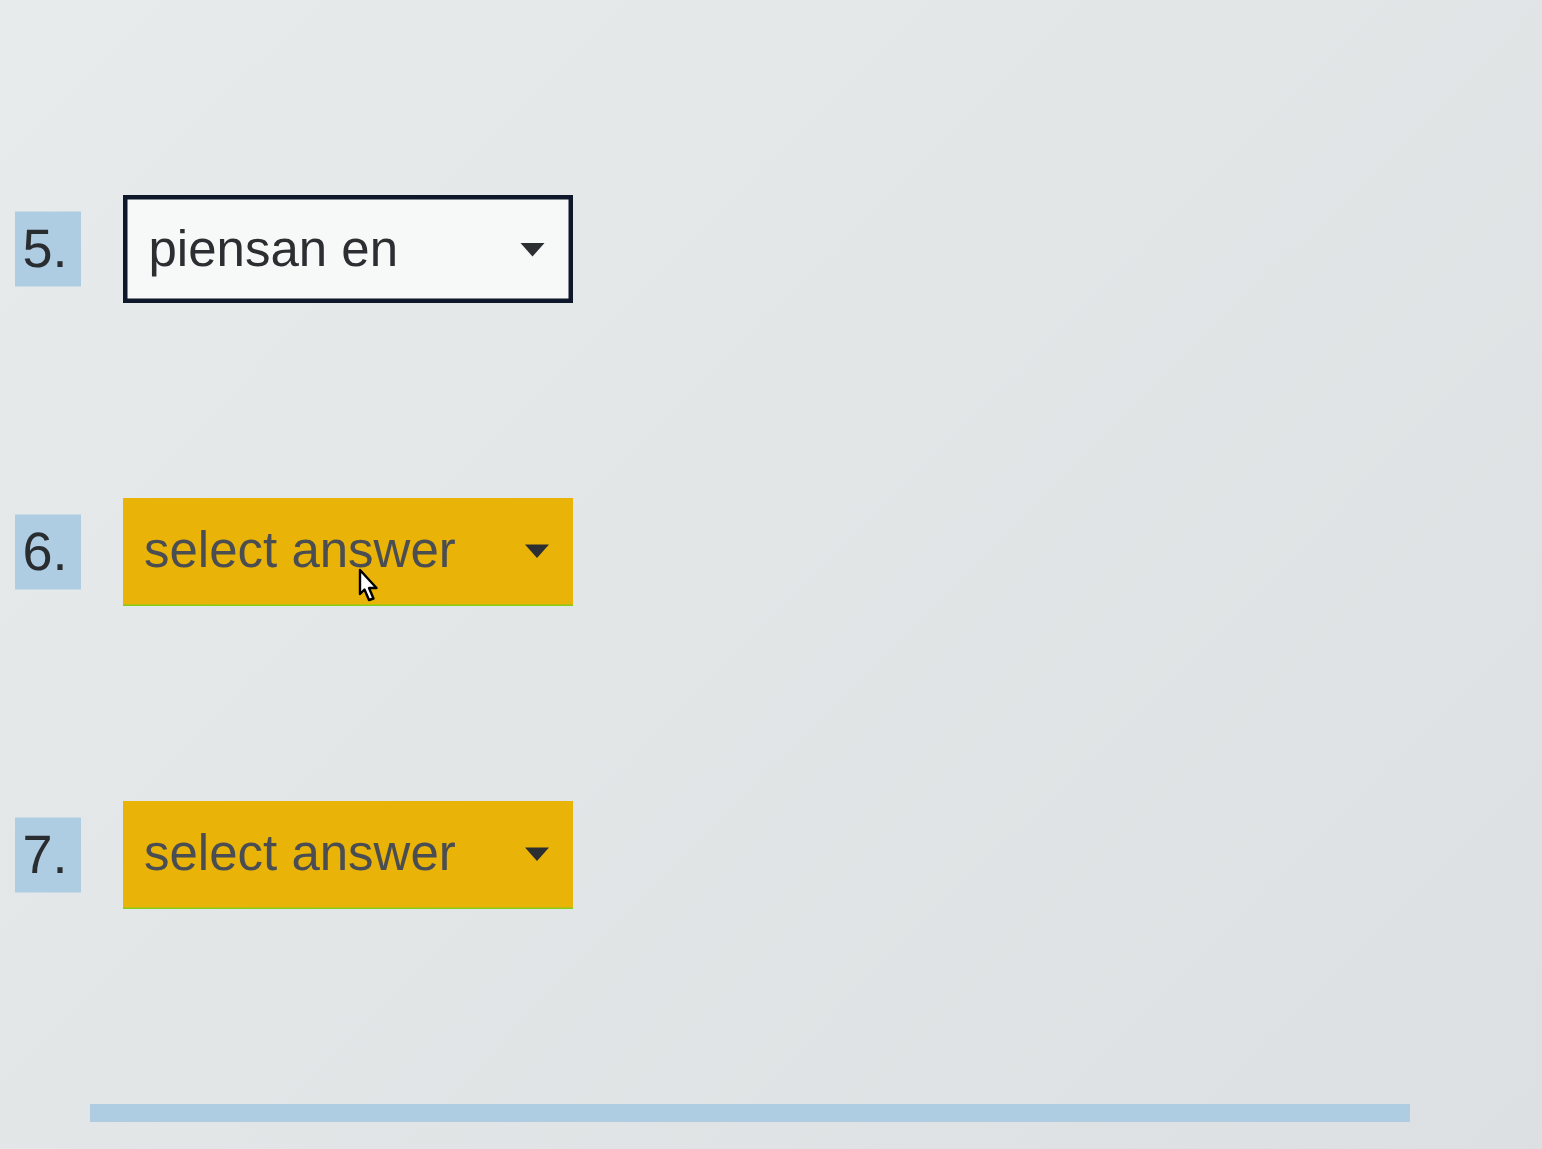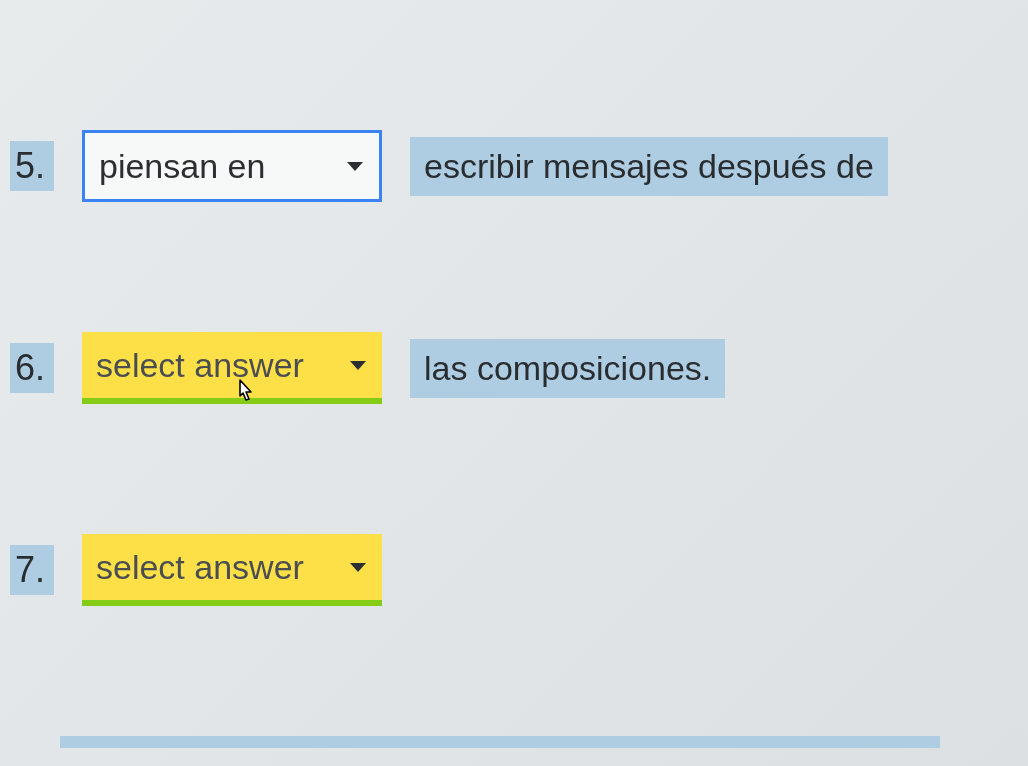--- a/index.html
+++ b/index.html
@@ -35,26 +35,26 @@
     }
     .select-box {
       display: inline-flex;
       align-items: center;
       justify-content: space-between;
       width: 300px;
       height: 72px;
       padding: 0 16px 0 14px;
       font-size: 34px;
       color: #2c2f32;
-      background: #fde047;
-      border-bottom: 6px solid #84cc16;
+      background: #eab308;
+      border-bottom: 1px solid #84cc16;
       cursor: pointer;
     }
     .select-box.outlined {
-      border: 3px solid #3b82f6;
+      border: 3px solid #0f172a;
       background: #f7f8f8;
       border-bottom-width: 3px;
     }
     .select-label { flex: 1; white-space: nowrap; overflow: hidden; }
     .caret {
       width: 0; height: 0;
       border-left: 8px solid transparent;
       border-right: 8px solid transparent;
       border-top: 9px solid #2c2f32;
       margin-left: 10px;
@@ -89,30 +89,28 @@
 <body>
 
 <div class="page">
 
   <div class="question-row first">
     <span class="qnum">5.</span>
     <div class="select-box outlined">
       <span class="select-label">piensan en</span>
       <span class="caret"></span>
     </div>
-    <span class="sentence">escribir mensajes después de</span>
   </div>
 
   <div class="question-row">
     <span class="qnum">6.</span>
     <div class="select-box">
       <span class="select-label placeholder">select answer</span>
       <span class="caret"></span>
     </div>
-    <span class="sentence">las composiciones.</span>
   </div>
 
   <div class="question-row">
     <span class="qnum">7.</span>
     <div class="select-box">
       <span class="select-label placeholder">select answer</span>
       <span class="caret"></span>
     </div>
   </div>
 

